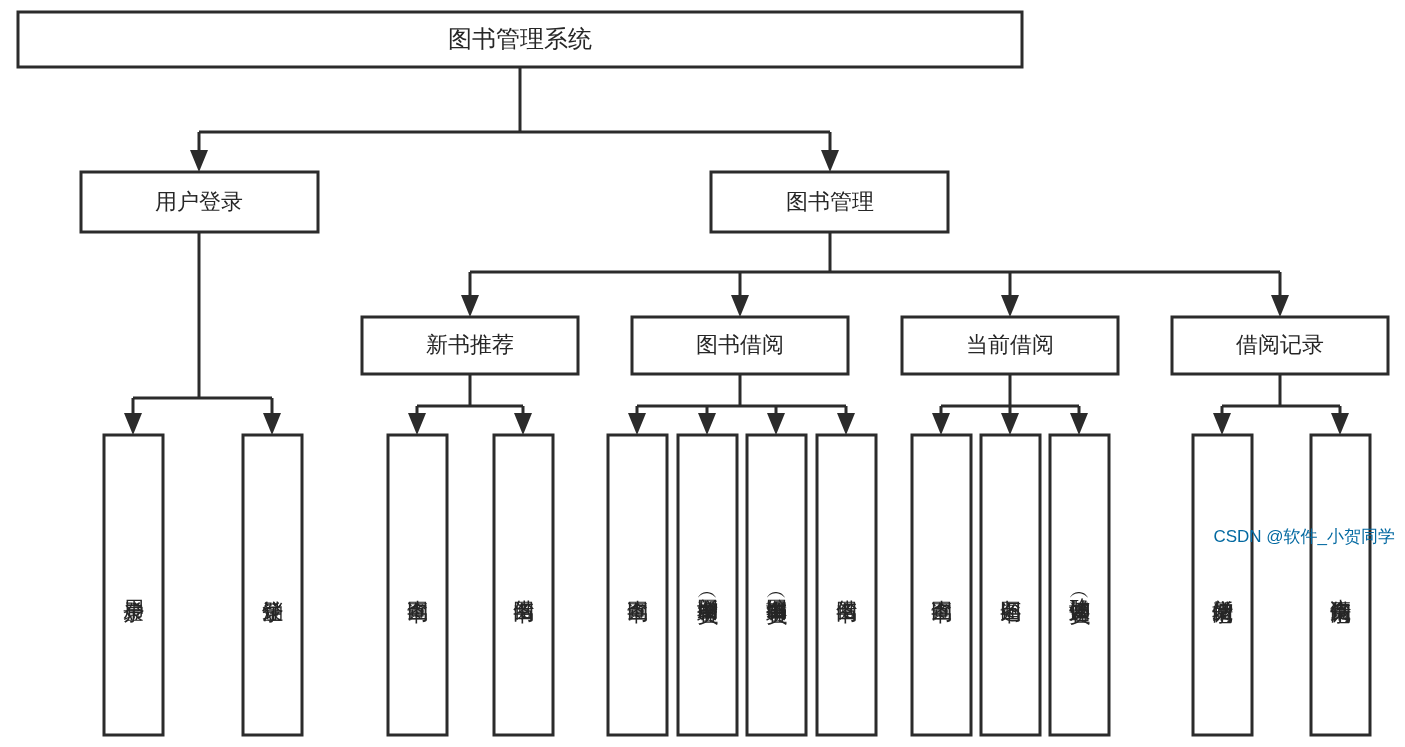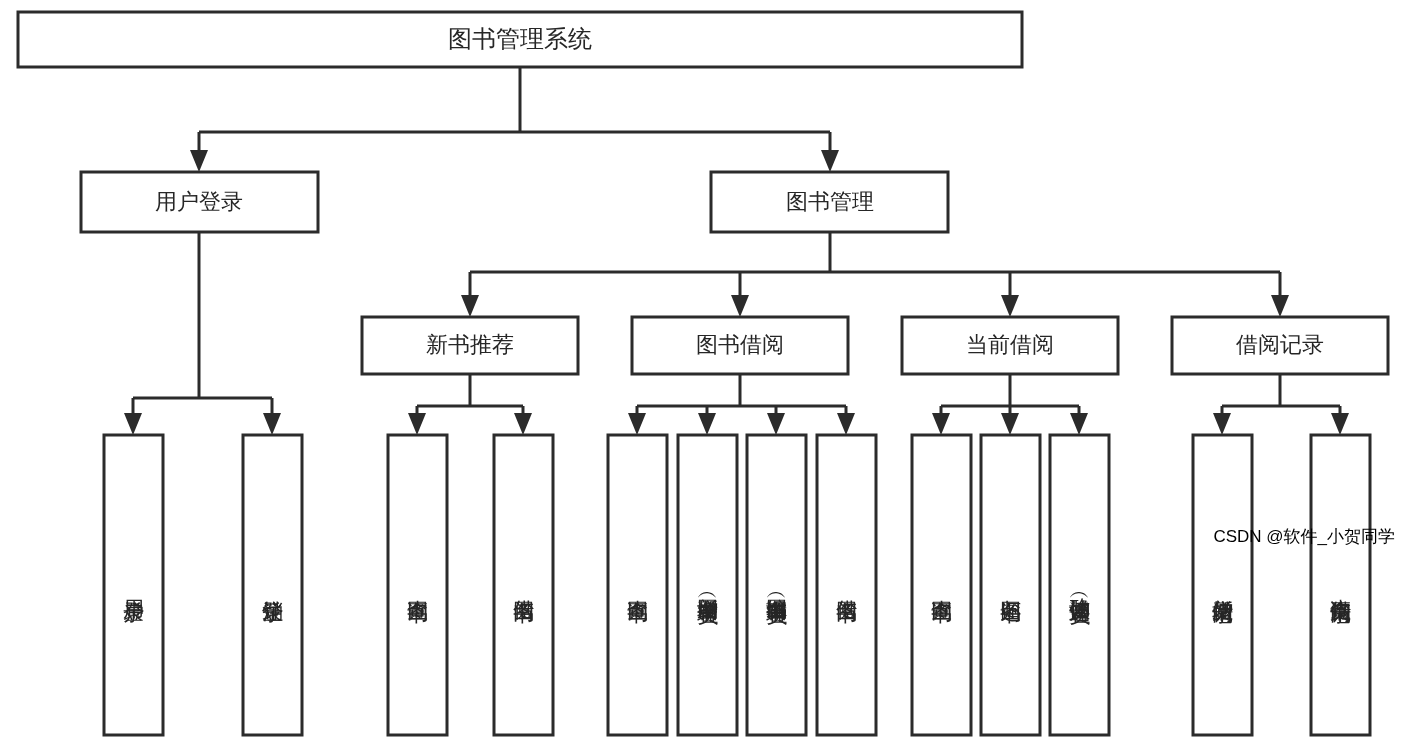--- a/index.html
+++ b/index.html
@@ -59,21 +59,21 @@
     letter-spacing: 1px;
     white-space: nowrap;
     pointer-events: none;
   }
   .watermark {
     position: absolute;
     right: 10px;
     bottom: 6px;
     font-family: "Liberation Sans", "DejaVu Sans", sans-serif;
     font-size: 17px;
-    color: #000000;
+    color: #0369a1;
     white-space: nowrap;
   }
 </style>
 </head>
 <body>
 
 <div id="diagram-root">
 
   <svg class="flow" viewBox="0 0 1405 747">
 

